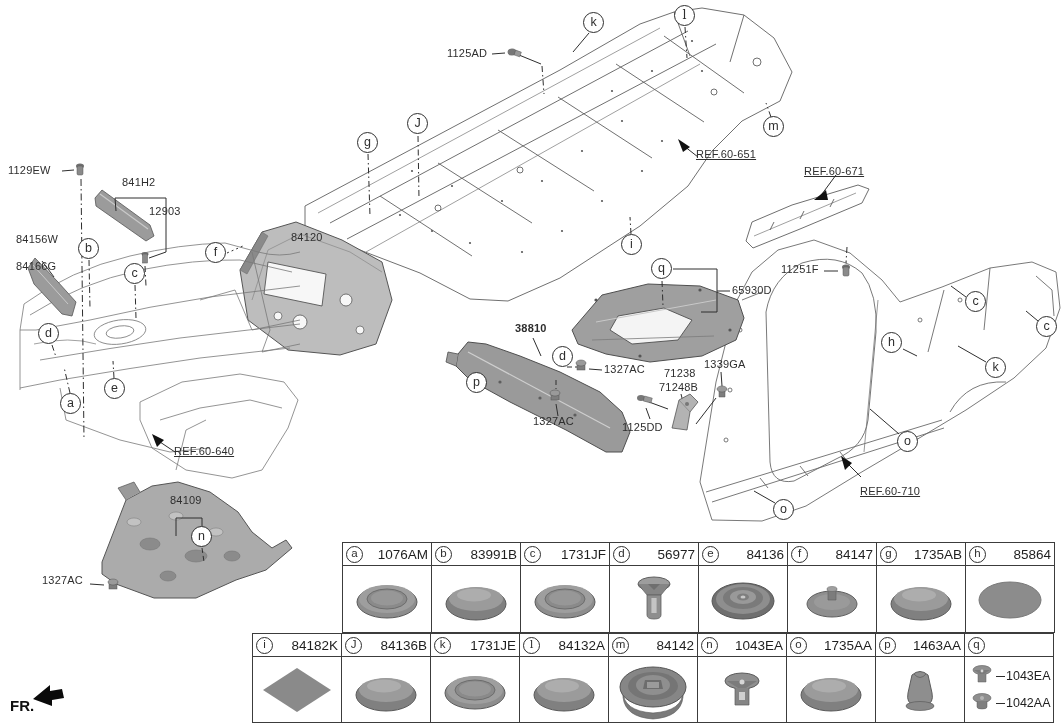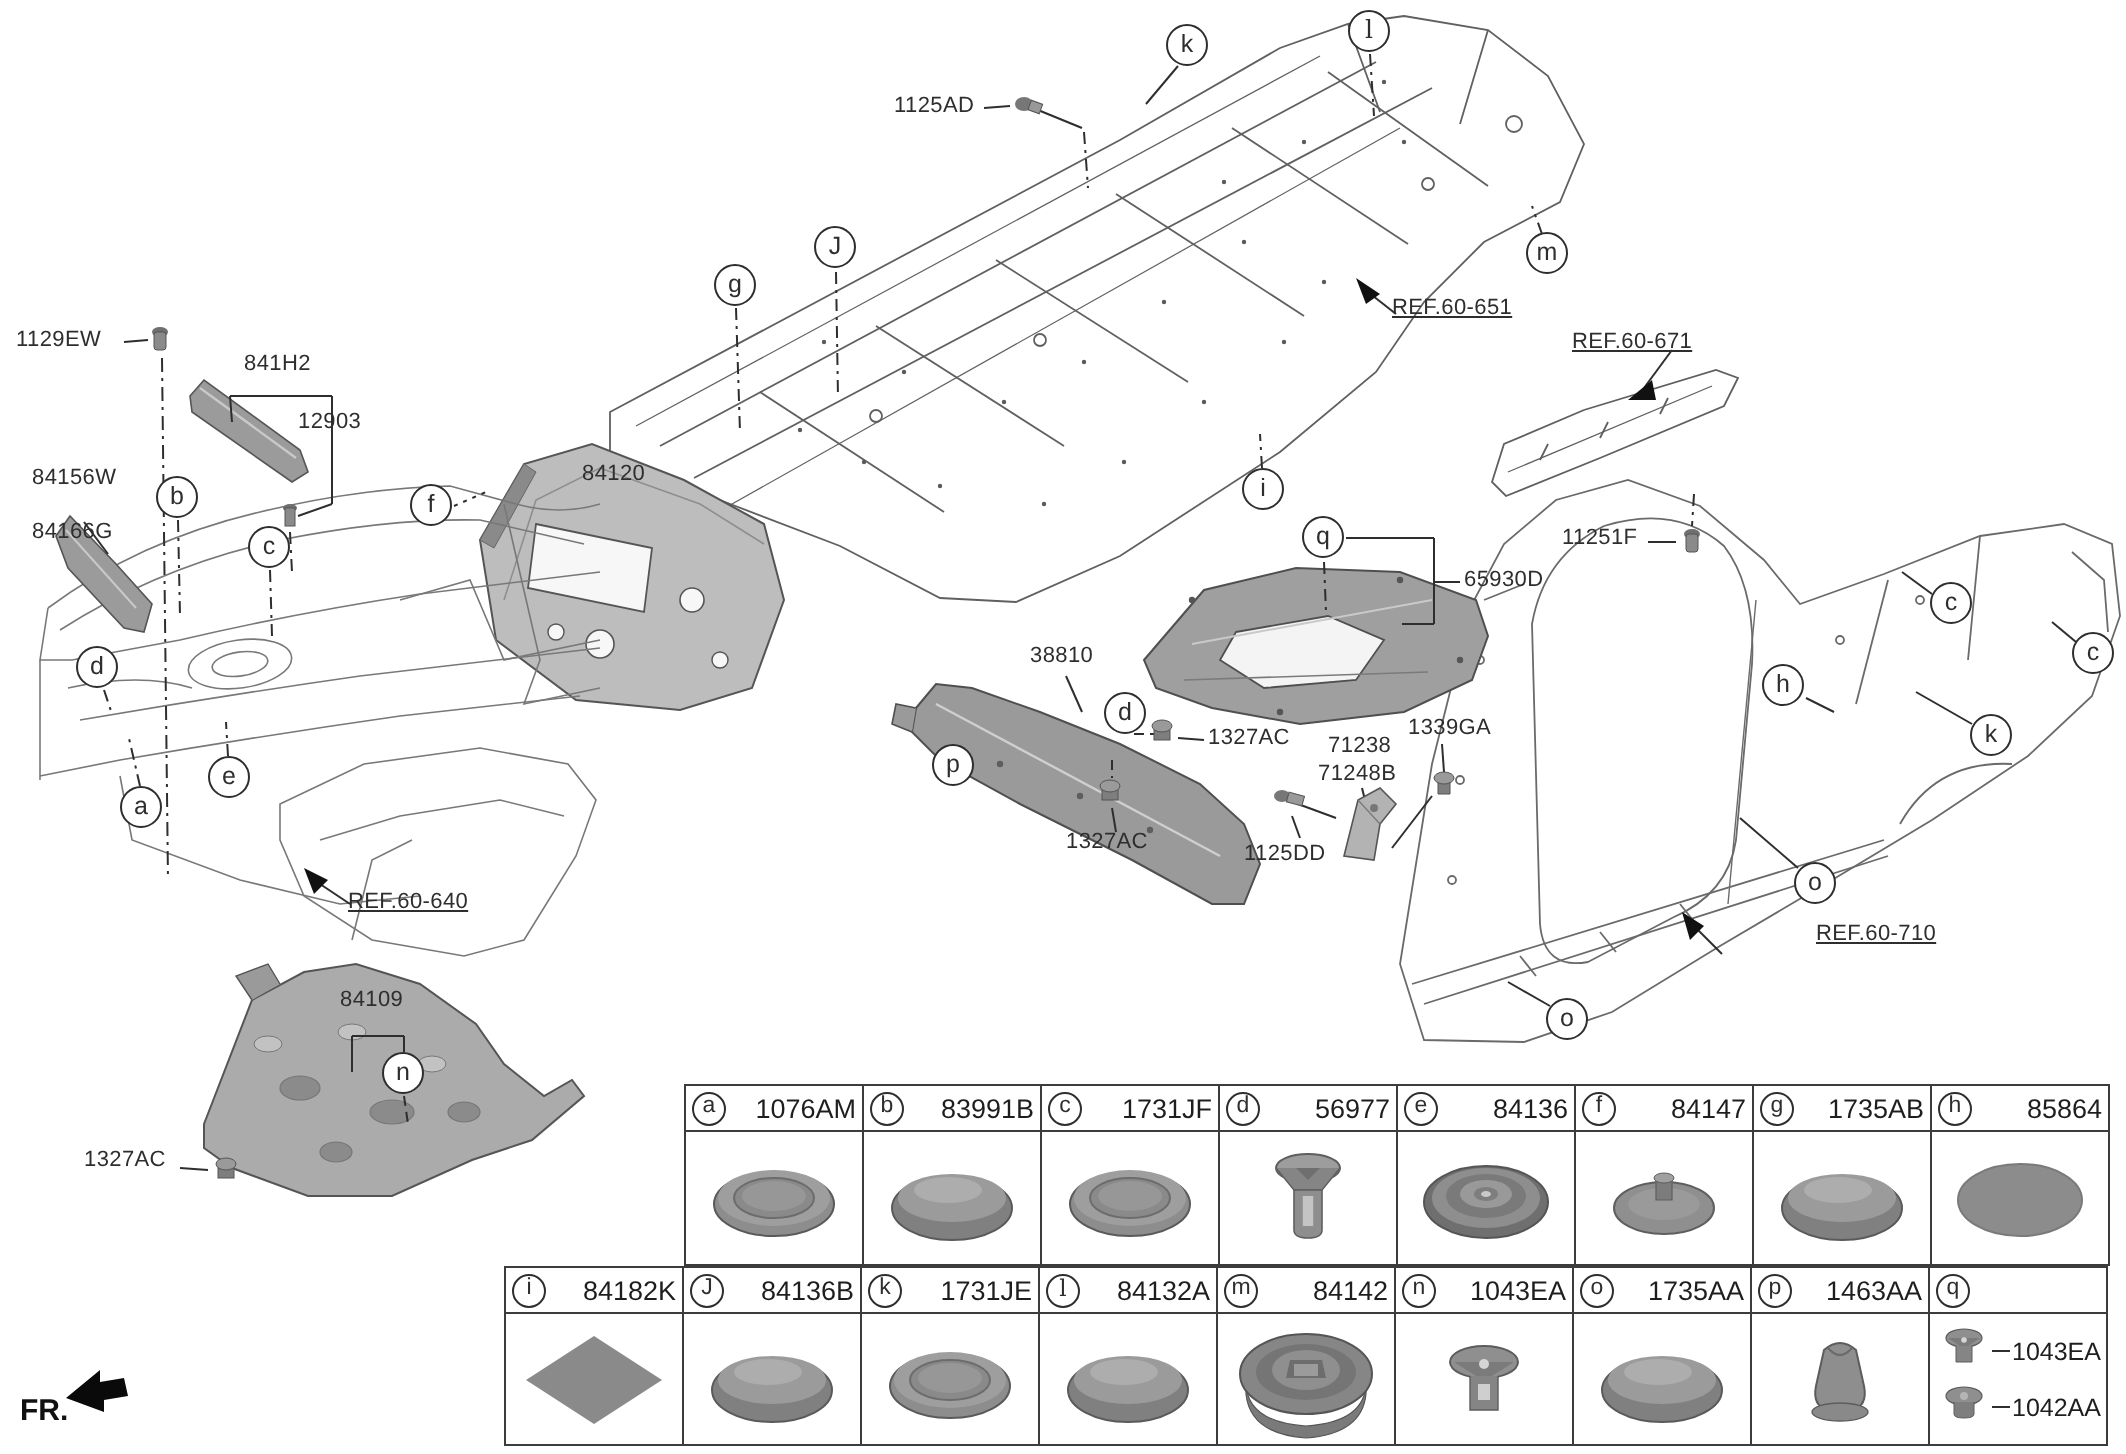--- a/index.html
+++ b/index.html
@@ -292,33 +292,33 @@
   <div class="fr">FR.</div>
 <div class="plabel" style="left: 8px; top: 164px;">1129EW</div>
     <div class="plabel" style="left: 122px; top: 176px;">841H2</div>
     <div class="plabel" style="left: 149px; top: 205px;">12903</div>
     <div class="plabel" style="left: 16px; top: 233px;">84156W</div>
     <div class="plabel" style="left: 16px; top: 248px; margin-top: 12px;">84166G</div>
     <div class="plabel" style="left: 291px; top: 231px; text-align: center;">84120</div>
     <div class="plabel" style="left: 447px; top: 47px;">1125AD</div>
     <div class="plabel" style="left: 781px; top: 263px;">11251F</div>
     <div class="plabel" style="left: 732px; top: 284px;">65930D</div>
-    <div class="plabel" style="left: 515px; top: 322px;">38810</div>
+    <div class="plabel" style="left: 515px; top: 322px; font-weight: bold;">38810</div>
     <div class="plabel" style="left: 604px; top: 363px;">1327AC</div>
     <div class="plabel" style="left: 533px; top: 415px;">1327AC</div>
     <div class="plabel" style="left: 664px; top: 367px;">71238</div>
     <div class="plabel" style="left: 659px; top: 381px;">71248B</div>
     <div class="plabel" style="left: 704px; top: 358px;">1339GA</div>
     <div class="plabel" style="left: 622px; top: 421px;">1125DD</div>
     <div class="plabel" style="left: 170px; top: 494px;">84109</div>
     <div class="plabel" style="left: 42px; top: 574px;">1327AC</div>
     <div class="plabel ref" style="left: 696px; top: 148px;">REF.60-651</div>
-    <div class="plabel ref" style="left: 786px; top: 165px;">REF.60-671</div>
+    <div class="plabel ref" style="left: 804px; top: 165px;">REF.60-671</div>
     <div class="plabel ref" style="left: 174px; top: 445px; text-decoration: underline;">REF.60-640</div>
-    <div class="plabel ref" style="left: 860px; top: 461px; margin-left: 48px;">REF.60-710</div>
+    <div class="plabel ref" style="left: 860px; top: 485px;">REF.60-710</div>
     <div class="callout" style="left: 60px; top: 393px;">a</div>
     <div class="callout" style="left: 78px; top: 238px;">b</div>
     <div class="callout" style="left: 124px; top: 263px;">c</div>
     <div class="callout" style="left: 38px; top: 323px;">d</div>
     <div class="callout" style="left: 104px; top: 378px;">e</div>
     <div class="callout" style="left: 205px; top: 242px;">f</div>
     <div class="callout" style="left: 357px; top: 132px;">g</div>
     <div class="callout" style="left: 407px; top: 113px;">J</div>
     <div class="callout" style="left: 583px; top: 12px;">k</div>
     <div class="callout serif" style="left: 674px; top: 5px;">l</div>

